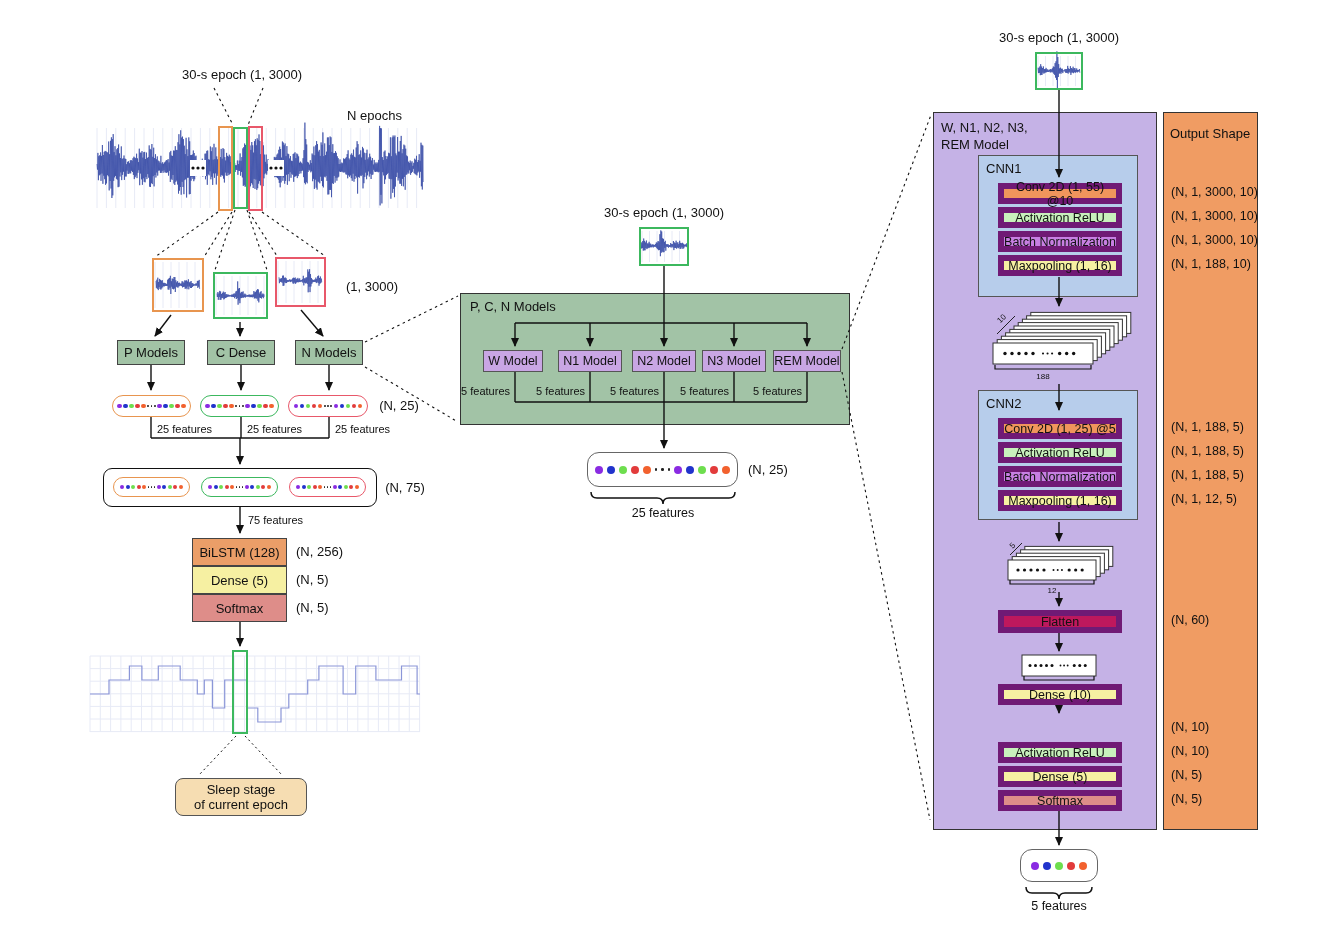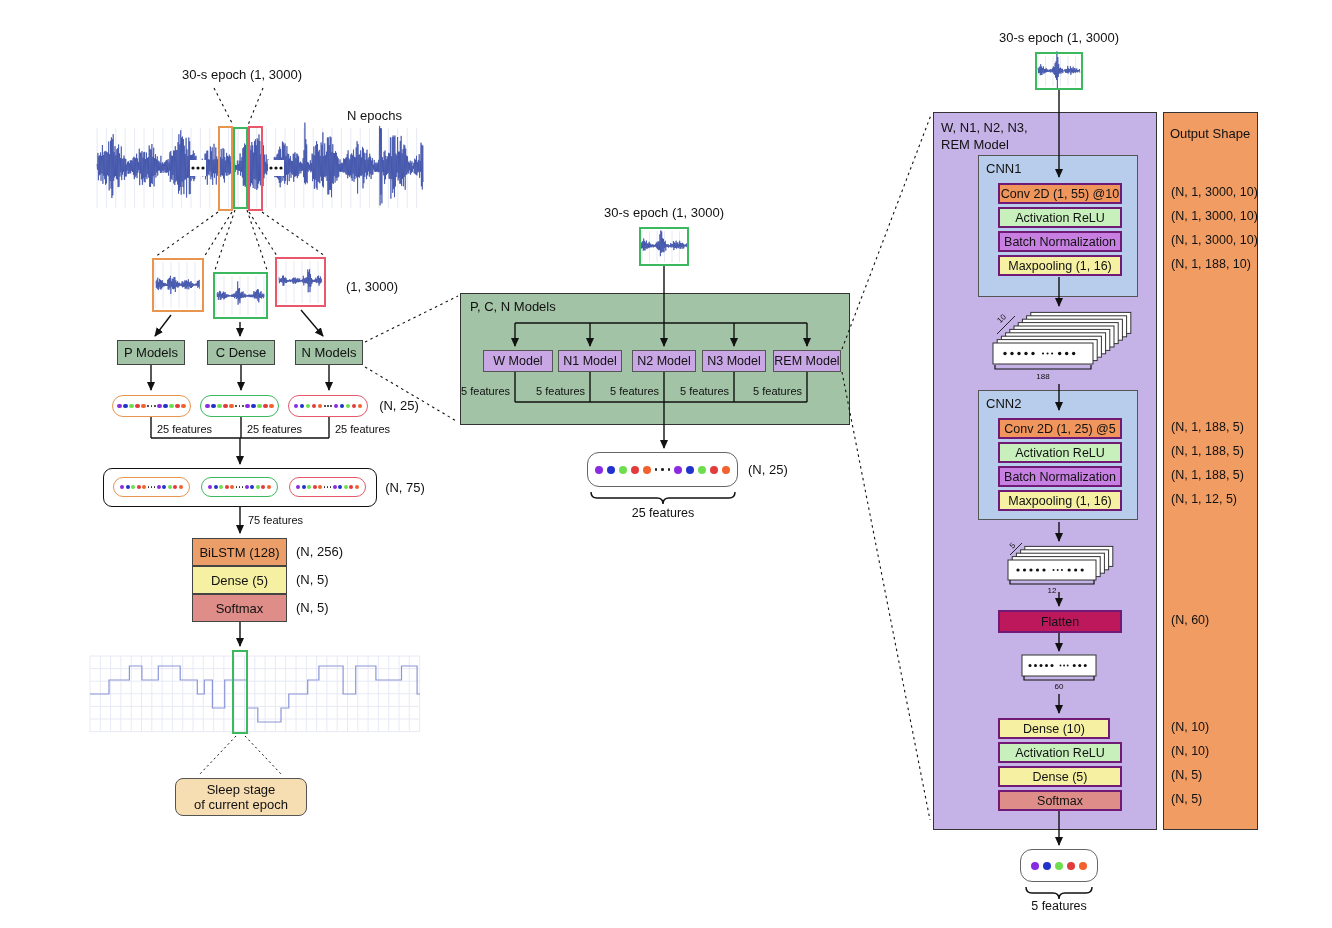--- a/index.html
+++ b/index.html
@@ -27,21 +27,21 @@
   .c-model{background:#c9a6e4;border-color:#555;font-size:12.5px;}
   .c-bilstm{background:#eb9e68;}
   .c-dense{background:#f6f0a2;}
   .c-soft{background:#de8d89;}
   .c-conv{background:#f0955c;}
   .c-relu{background:#c8f0bc;}
   .c-bn{background:#c77fe2;}
   .c-pool{background:#f6f0a2;text-align:right;}
   .c-flat{background:#be185d;}
   .c-tan{background:#f6ddb2;}
-  .row{font-size:12.5px;border:2px solid #701a75;}
+  .row{font-size:12.5px;border:6px solid #701a75;}
 </style>
 </head>
 <body>
 
 <div class="container" style="left:460px;top:293px;width:390px;height:132px;background:#a2c3a6;border:1.5px solid #333;"></div>
 <div class="container" style="left:933px;top:112px;width:224px;height:718px;background:#c5b2e6;border:1.5px solid #333;"></div>
 <div class="container" style="left:1163px;top:112px;width:95px;height:718px;background:#f09c63;border:1.5px solid #333;"></div>
 <div class="container" style="left:978px;top:155px;width:160px;height:142px;background:#b7cdeb;border:1px solid #555;"></div>
 <div class="container" style="left:978px;top:390px;width:160px;height:130px;background:#b7cdeb;border:1px solid #555;"></div>
 <div class="container" style="left:103px;top:468px;width:274px;height:39px;background:#fff;border:1.6px solid #111;border-radius:9px;"></div>
@@ -417,21 +417,21 @@
 <div class="sigbox" style="left:232px;top:650px;width:16px;height:84px;border:2.5px solid #3cb85e;"></div>
 <div class="box c-tan" style="left:175px;top:778px;width:132px;height:38px;border:1.3px solid #555;border-radius:8px;">
   <span style="white-space:pre-line;">Sleep stage
 of current epoch</span>
   </div>
 
 <div class="lbl c" style="left:664px;top:213px;">30-s epoch (1, 3000)</div>
 <div class="sigbox" style="left:639px;top:227px;width:50px;height:39px;border:2.5px solid #3cb85e;"></div>
 <div class="lbl" style="left:470px;top:299px;">P, C, N Models</div>
 
-<div class="box c-model" style="left:483px;top:350px;width:70px;height:22px;">
+<div class="box c-model" style="left:483px;top:350px;width:60px;height:22px;">
   <span>W Model</span>
   </div>
 <div class="box c-model" style="left:558px;top:350px;width:64px;height:22px;">
   <span>N1 Model</span>
   </div>
 <div class="box c-model" style="left:632px;top:350px;width:64px;height:22px;">
   <span>N2 Model</span>
   </div>
 <div class="box c-model" style="left:702px;top:350px;width:64px;height:22px;">
   <span>N3 Model</span>
@@ -511,21 +511,21 @@
 
 <div class="lbl tiny rot" style="left:1013px;top:546px;">5</div>
 <div class="lbl tiny c" style="left:1052px;top:591px;">12</div>
 
 <div class="box row c-flat" style="left:998px;top:610px;width:124px;height:23px;">
   <span>Flatten</span>
   </div>
 <div class="lbl f12 l" style="left:1171px;top:621px;">(N, 60)</div>
 <div class="lbl tiny c" style="left:1059px;top:687px;">60</div>
 
-<div class="box row c-dense" style="left:998px;top:718px;width:112px;height:21px;">
+<div class="box row c-dense" style="left:998px;top:684px;width:124px;height:21px;">
   <span>Dense (10)</span>
   </div>
 <div class="box row c-relu" style="left:998px;top:742px;width:124px;height:21px;">
   <span>Activation ReLU</span>
   </div>
 <div class="box row c-dense" style="left:998px;top:766px;width:124px;height:21px;">
   <span>Dense (5)</span>
   </div>
 <div class="box row c-soft" style="left:998px;top:790px;width:124px;height:21px;">
   <span>Softmax</span>

